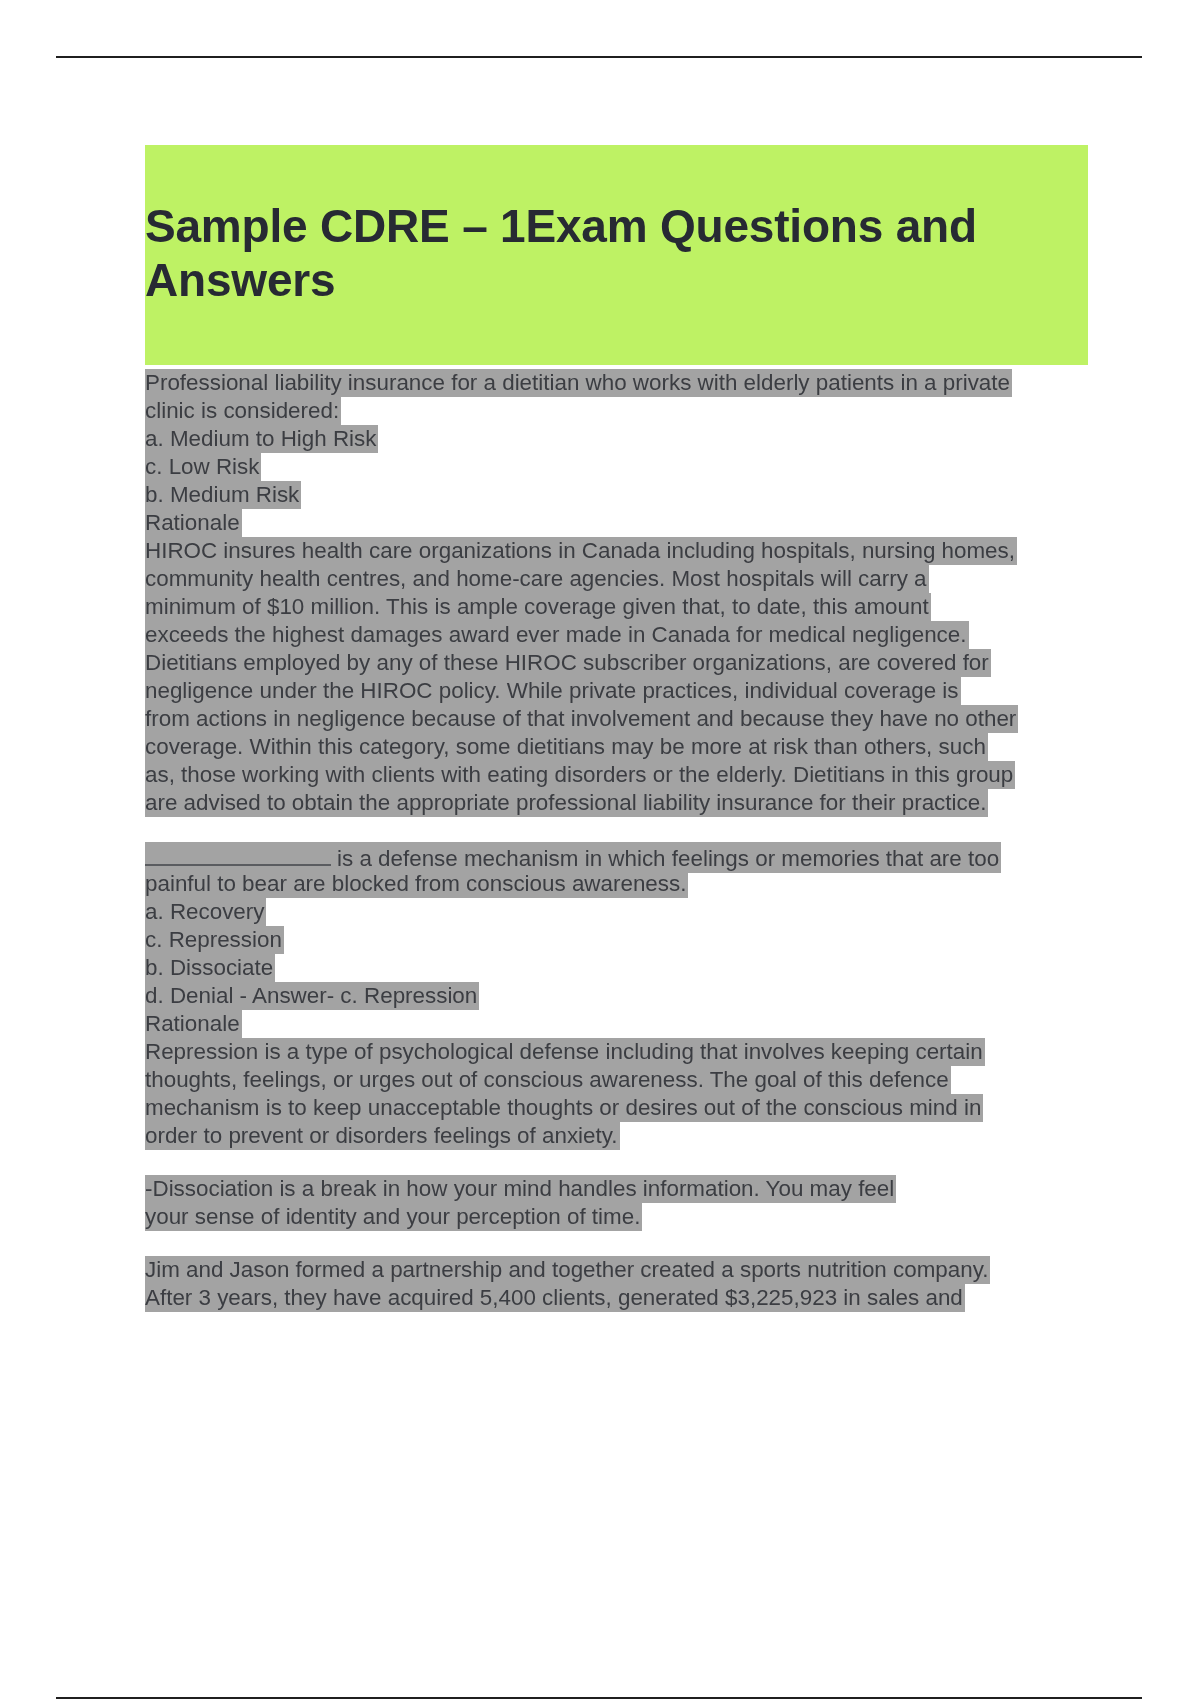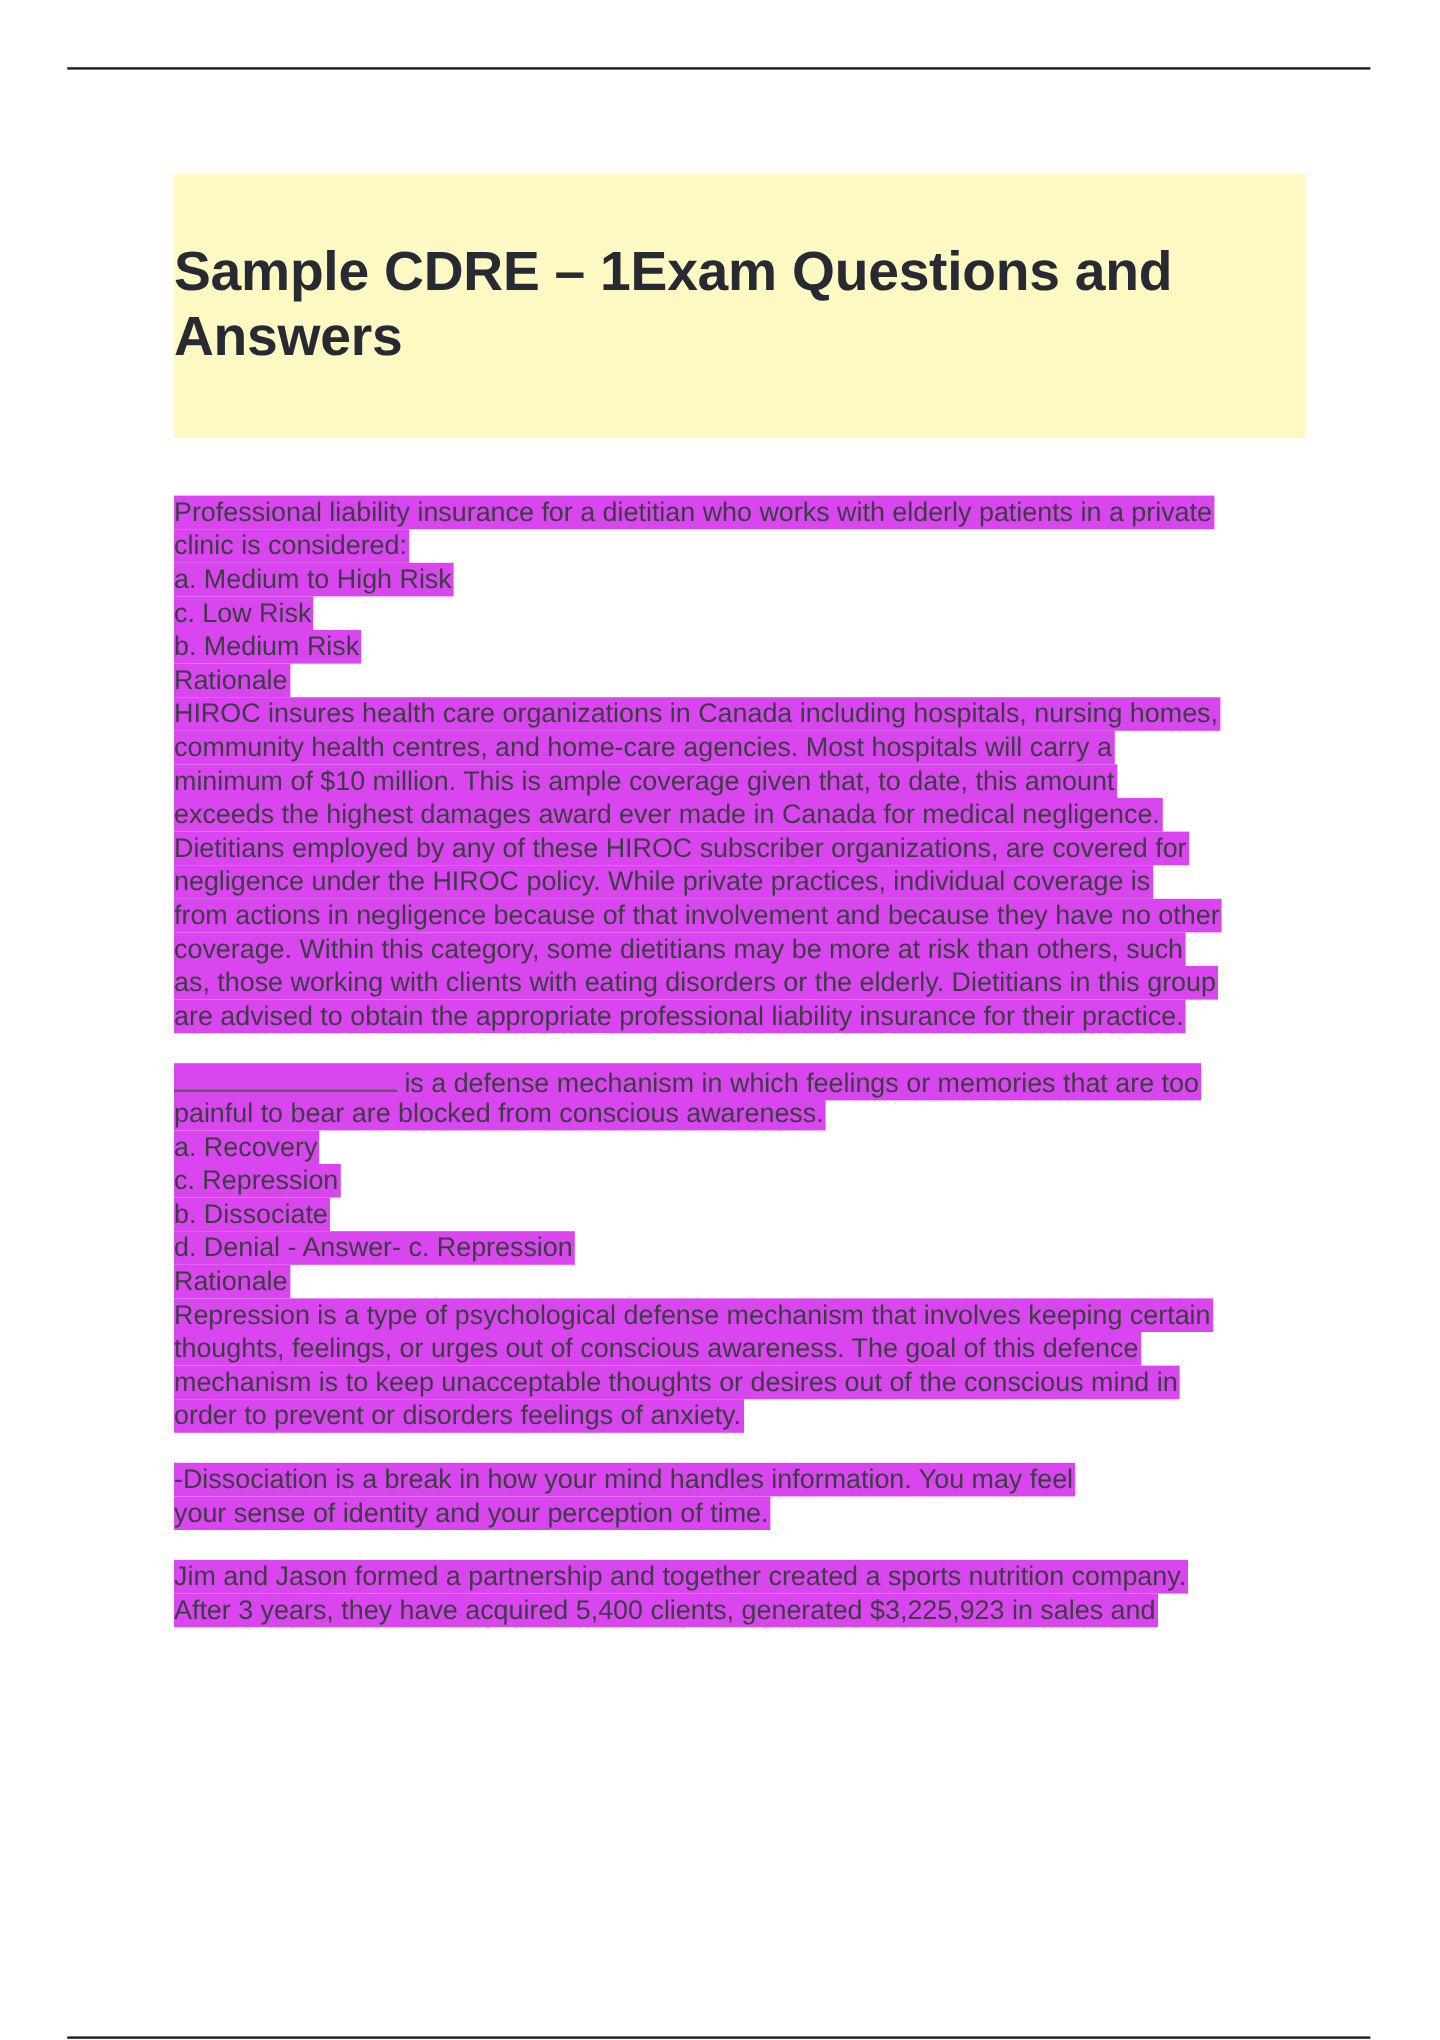--- a/index.html
+++ b/index.html
@@ -24,21 +24,21 @@
     }
     .rule.top { top: 56px; }
     .rule.bottom { top: 1697px; }
 
     .title-block {
       position: absolute;
       left: 145px;
       top: 145px;
       width: 943px;
       height: 220px;
-      background: #fef9c3;
+      background: #bef264;
     }
     .title {
       position: absolute;
       left: 0;
       top: 54px;
       margin: 0;
       font-size: 46px;
       line-height: 54px;
       font-weight: bold;
       color: #272a33;
@@ -52,24 +52,23 @@
       width: 950px;
       font-size: 22.4px;
       line-height: 28px;
     }
     .line {
       display: block;
       height: 28px;
       white-space: nowrap;
     }
     .line > span {
-      background: #d946ef;
+      background: #a3a3a3;
       display: inline-block;
       padding-right: 2px;
-      margin-top: 44px;
     }
     .gap {
       display: block;
       height: 25px;
     }
     .blank {
       display: inline-block;
       width: 186px;
       border-bottom: 2px solid #5a5c60;
       height: 22px;
@@ -125,21 +124,21 @@
       <span class="line"><span>painful to bear are blocked from conscious awareness.</span></span>
     </div>
     <div>
       <span class="line"><span>a. Recovery</span></span>
       <span class="line"><span>c. Repression</span></span>
       <span class="line"><span>b. Dissociate</span></span>
       <span class="line"><span>d. Denial - Answer- c. Repression</span></span>
     </div>
     <span class="line"><span>Rationale</span></span>
     <div>
-      <span class="line"><span>Repression is a type of psychological defense mechanism that involves keeping certain</span></span>
+      <span class="line"><span>Repression is a type of psychological defense including that involves keeping certain</span></span>
       <span class="line"><span>thoughts, feelings, or urges out of conscious awareness. The goal of this defence</span></span>
       <span class="line"><span>mechanism is to keep unacceptable thoughts or desires out of the conscious mind in</span></span>
       <span class="line"><span>order to prevent or disorders feelings of anxiety.</span></span>
     </div>
 
     <span class="gap"></span>
 
     <div>
       <span class="line"><span>-Dissociation is a break in how your mind handles information. You may feel</span></span>
       <span class="line"><span>your sense of identity and your perception of time.</span></span>

